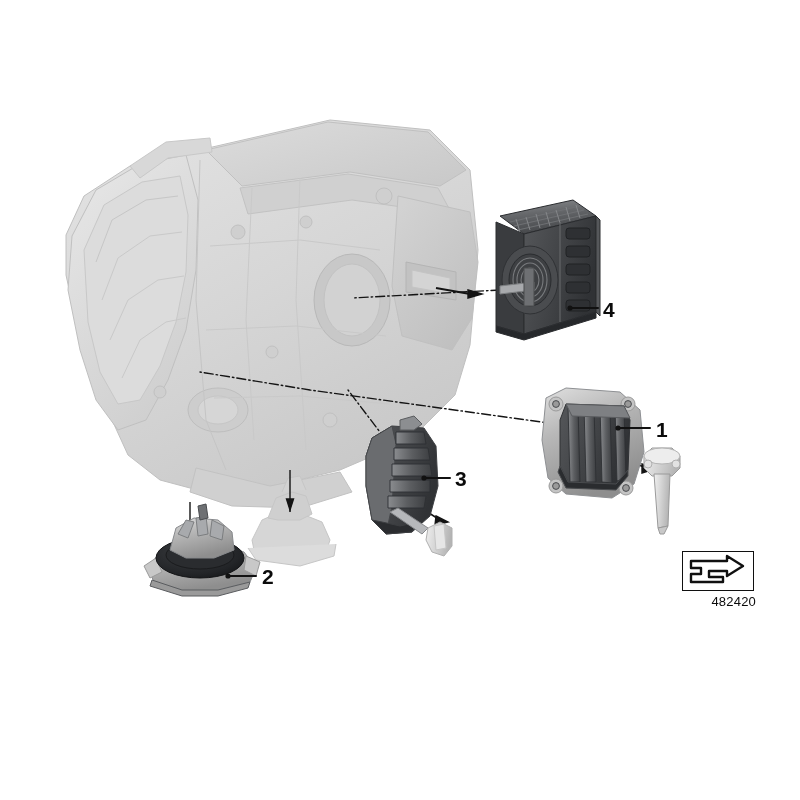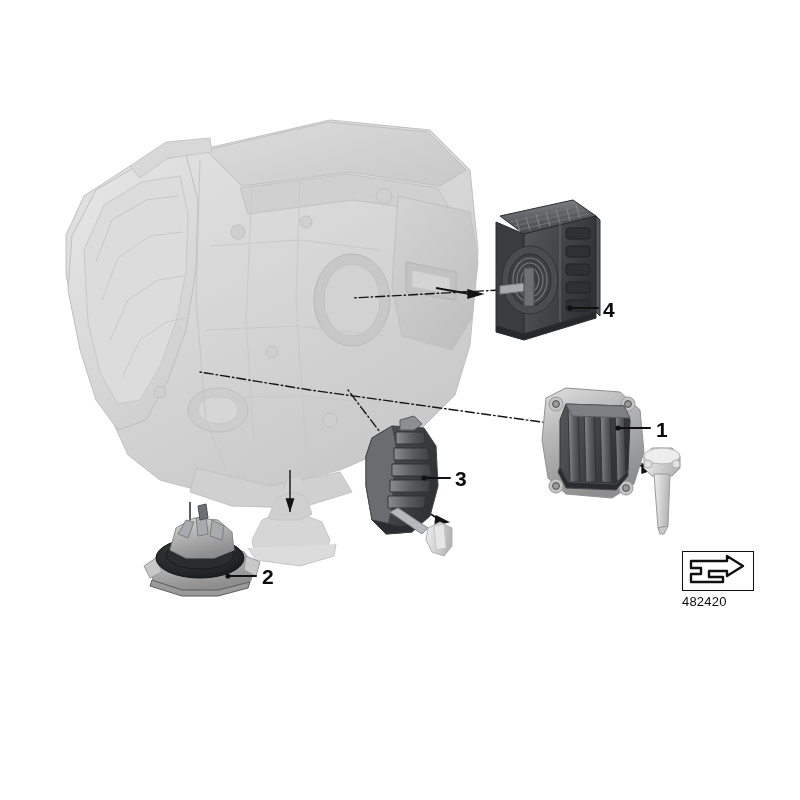--- a/index.html
+++ b/index.html
@@ -47,21 +47,21 @@
   .callout-2 { left: 262px; top: 566px; }
   .callout-3 { left: 455px; top: 468px; }
   .callout-4 { left: 603px; top: 299px; }
 
   
   #reference-badge {
     position: absolute;
     left: 682px;
     top: 551px;
     width: 74px;
-    text-align: left;
+    text-align: right;
   }
   #reference-badge-box {
     width: 72px;
     height: 40px;
     border: 1px solid #101010;
     background: #ffffff;
     box-sizing: border-box;
     position: relative;
   }
   #reference-badge-box svg { display: block; }

